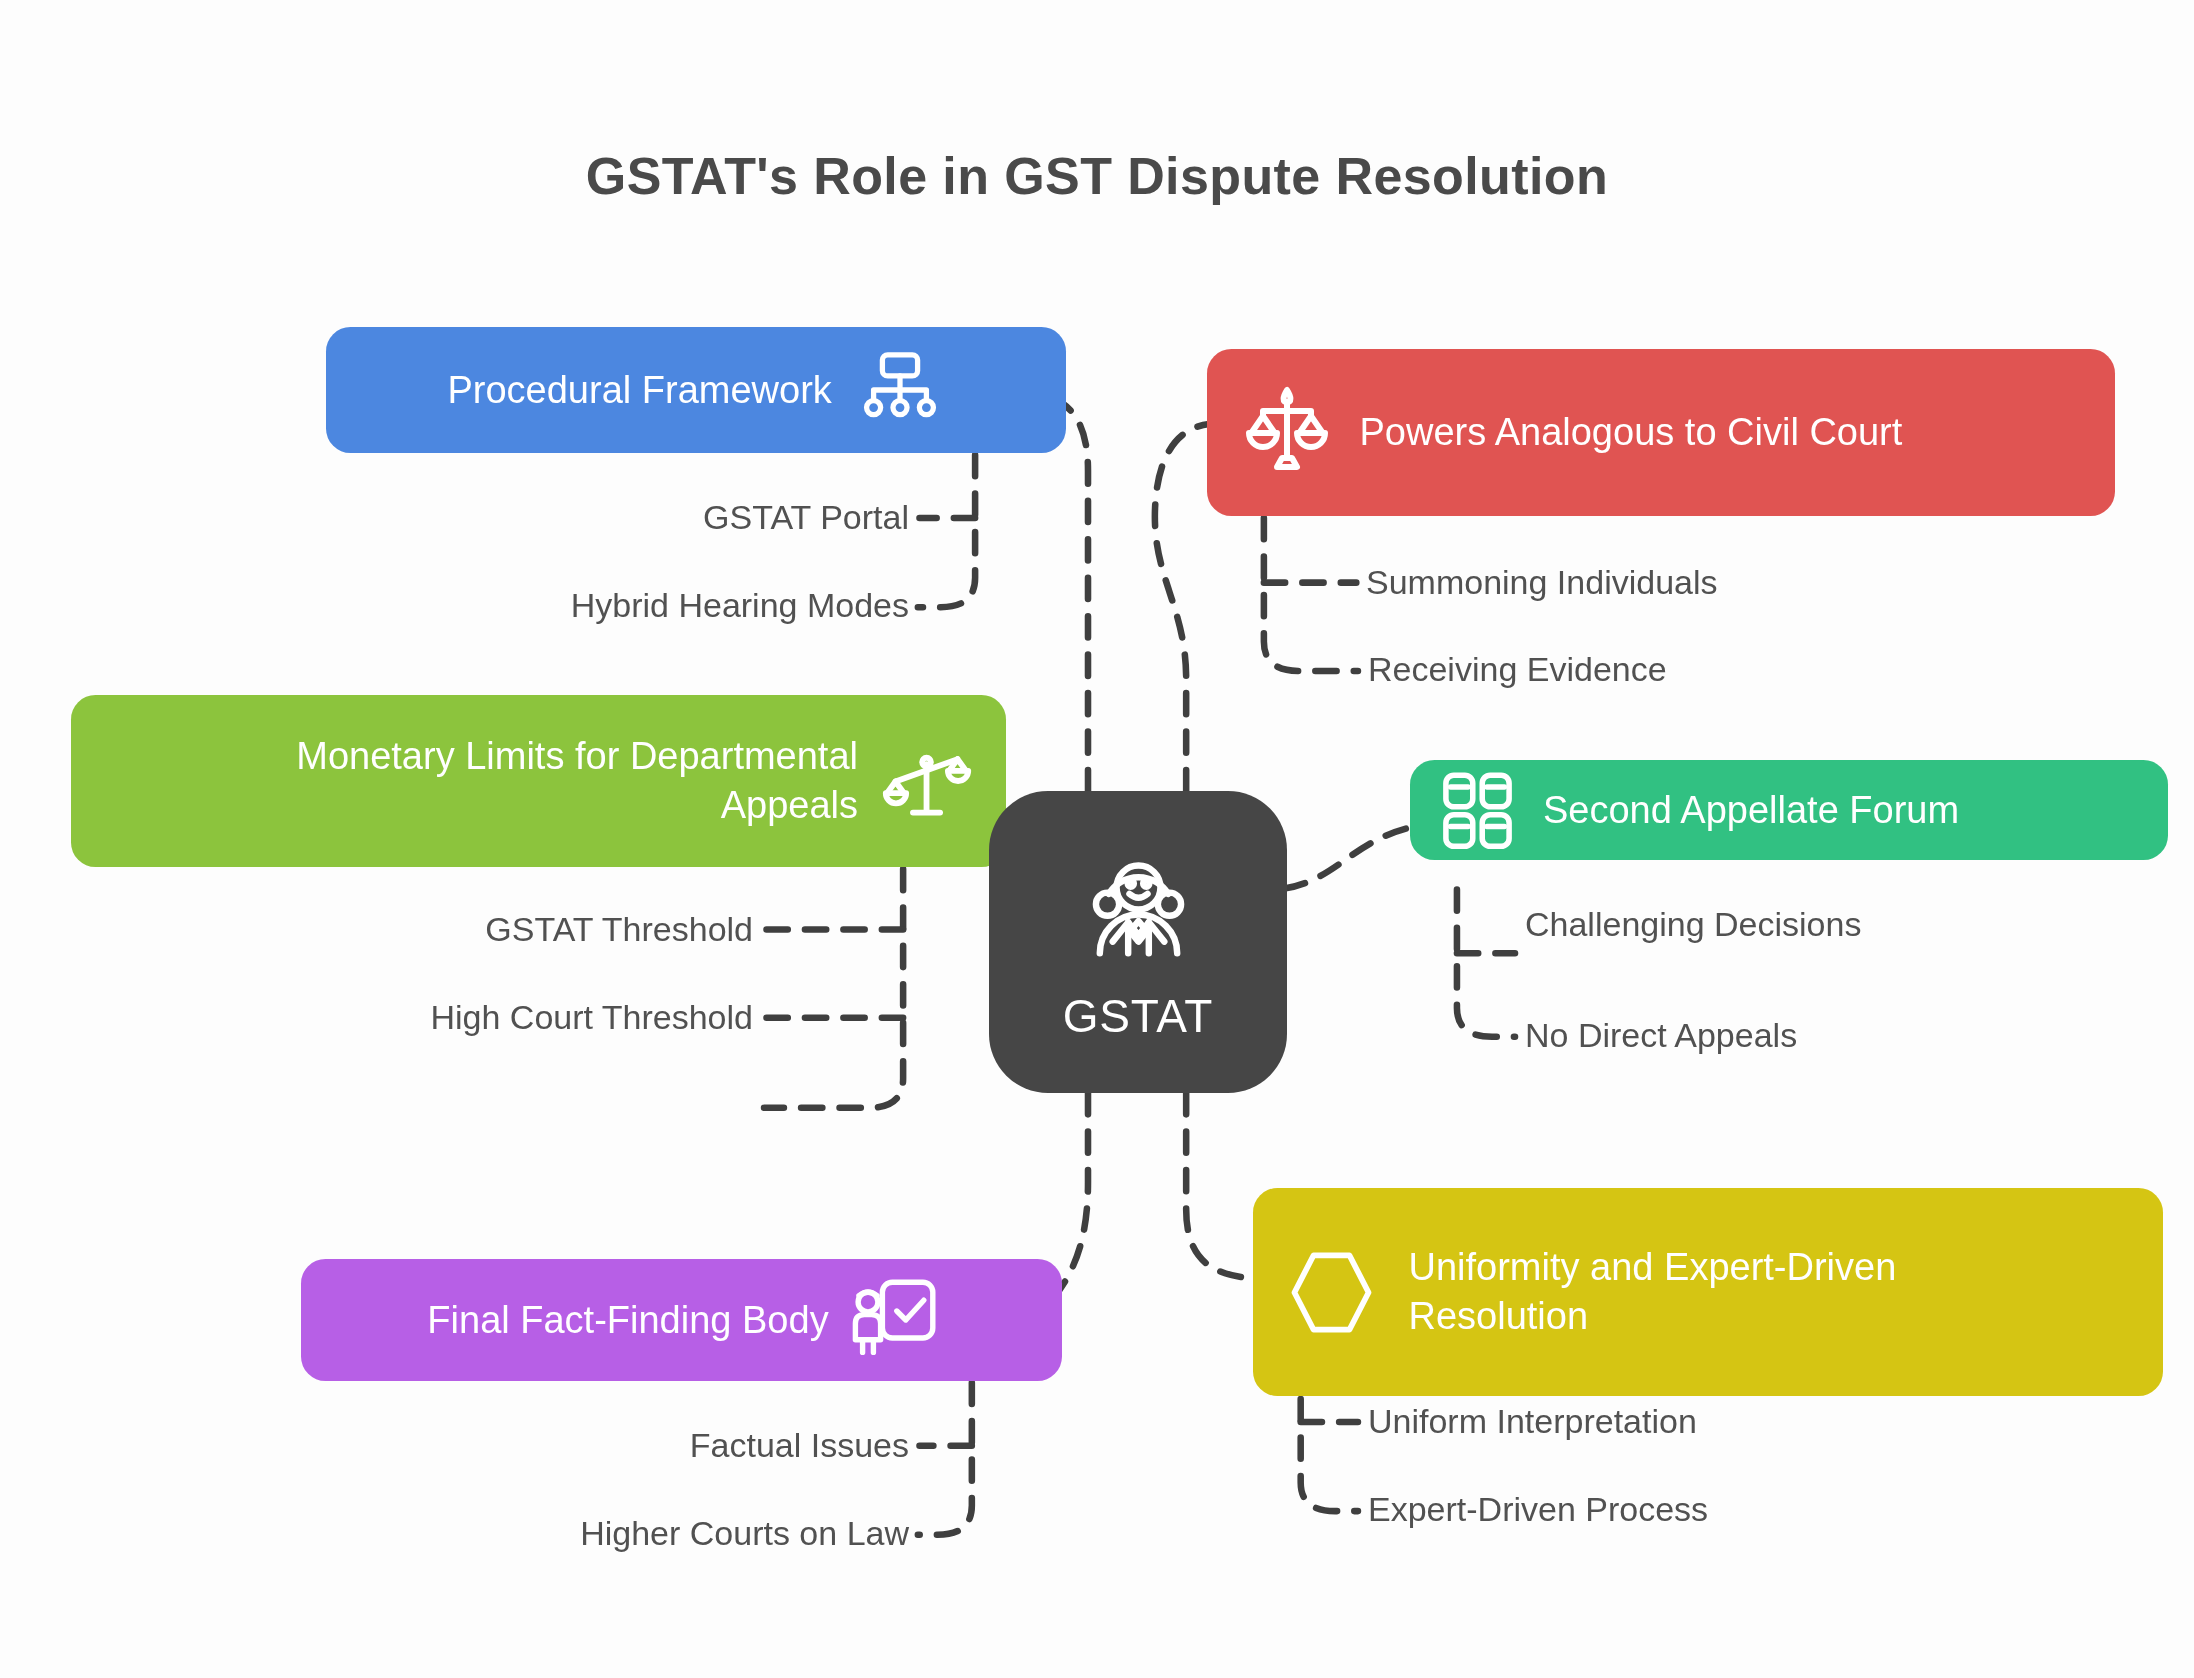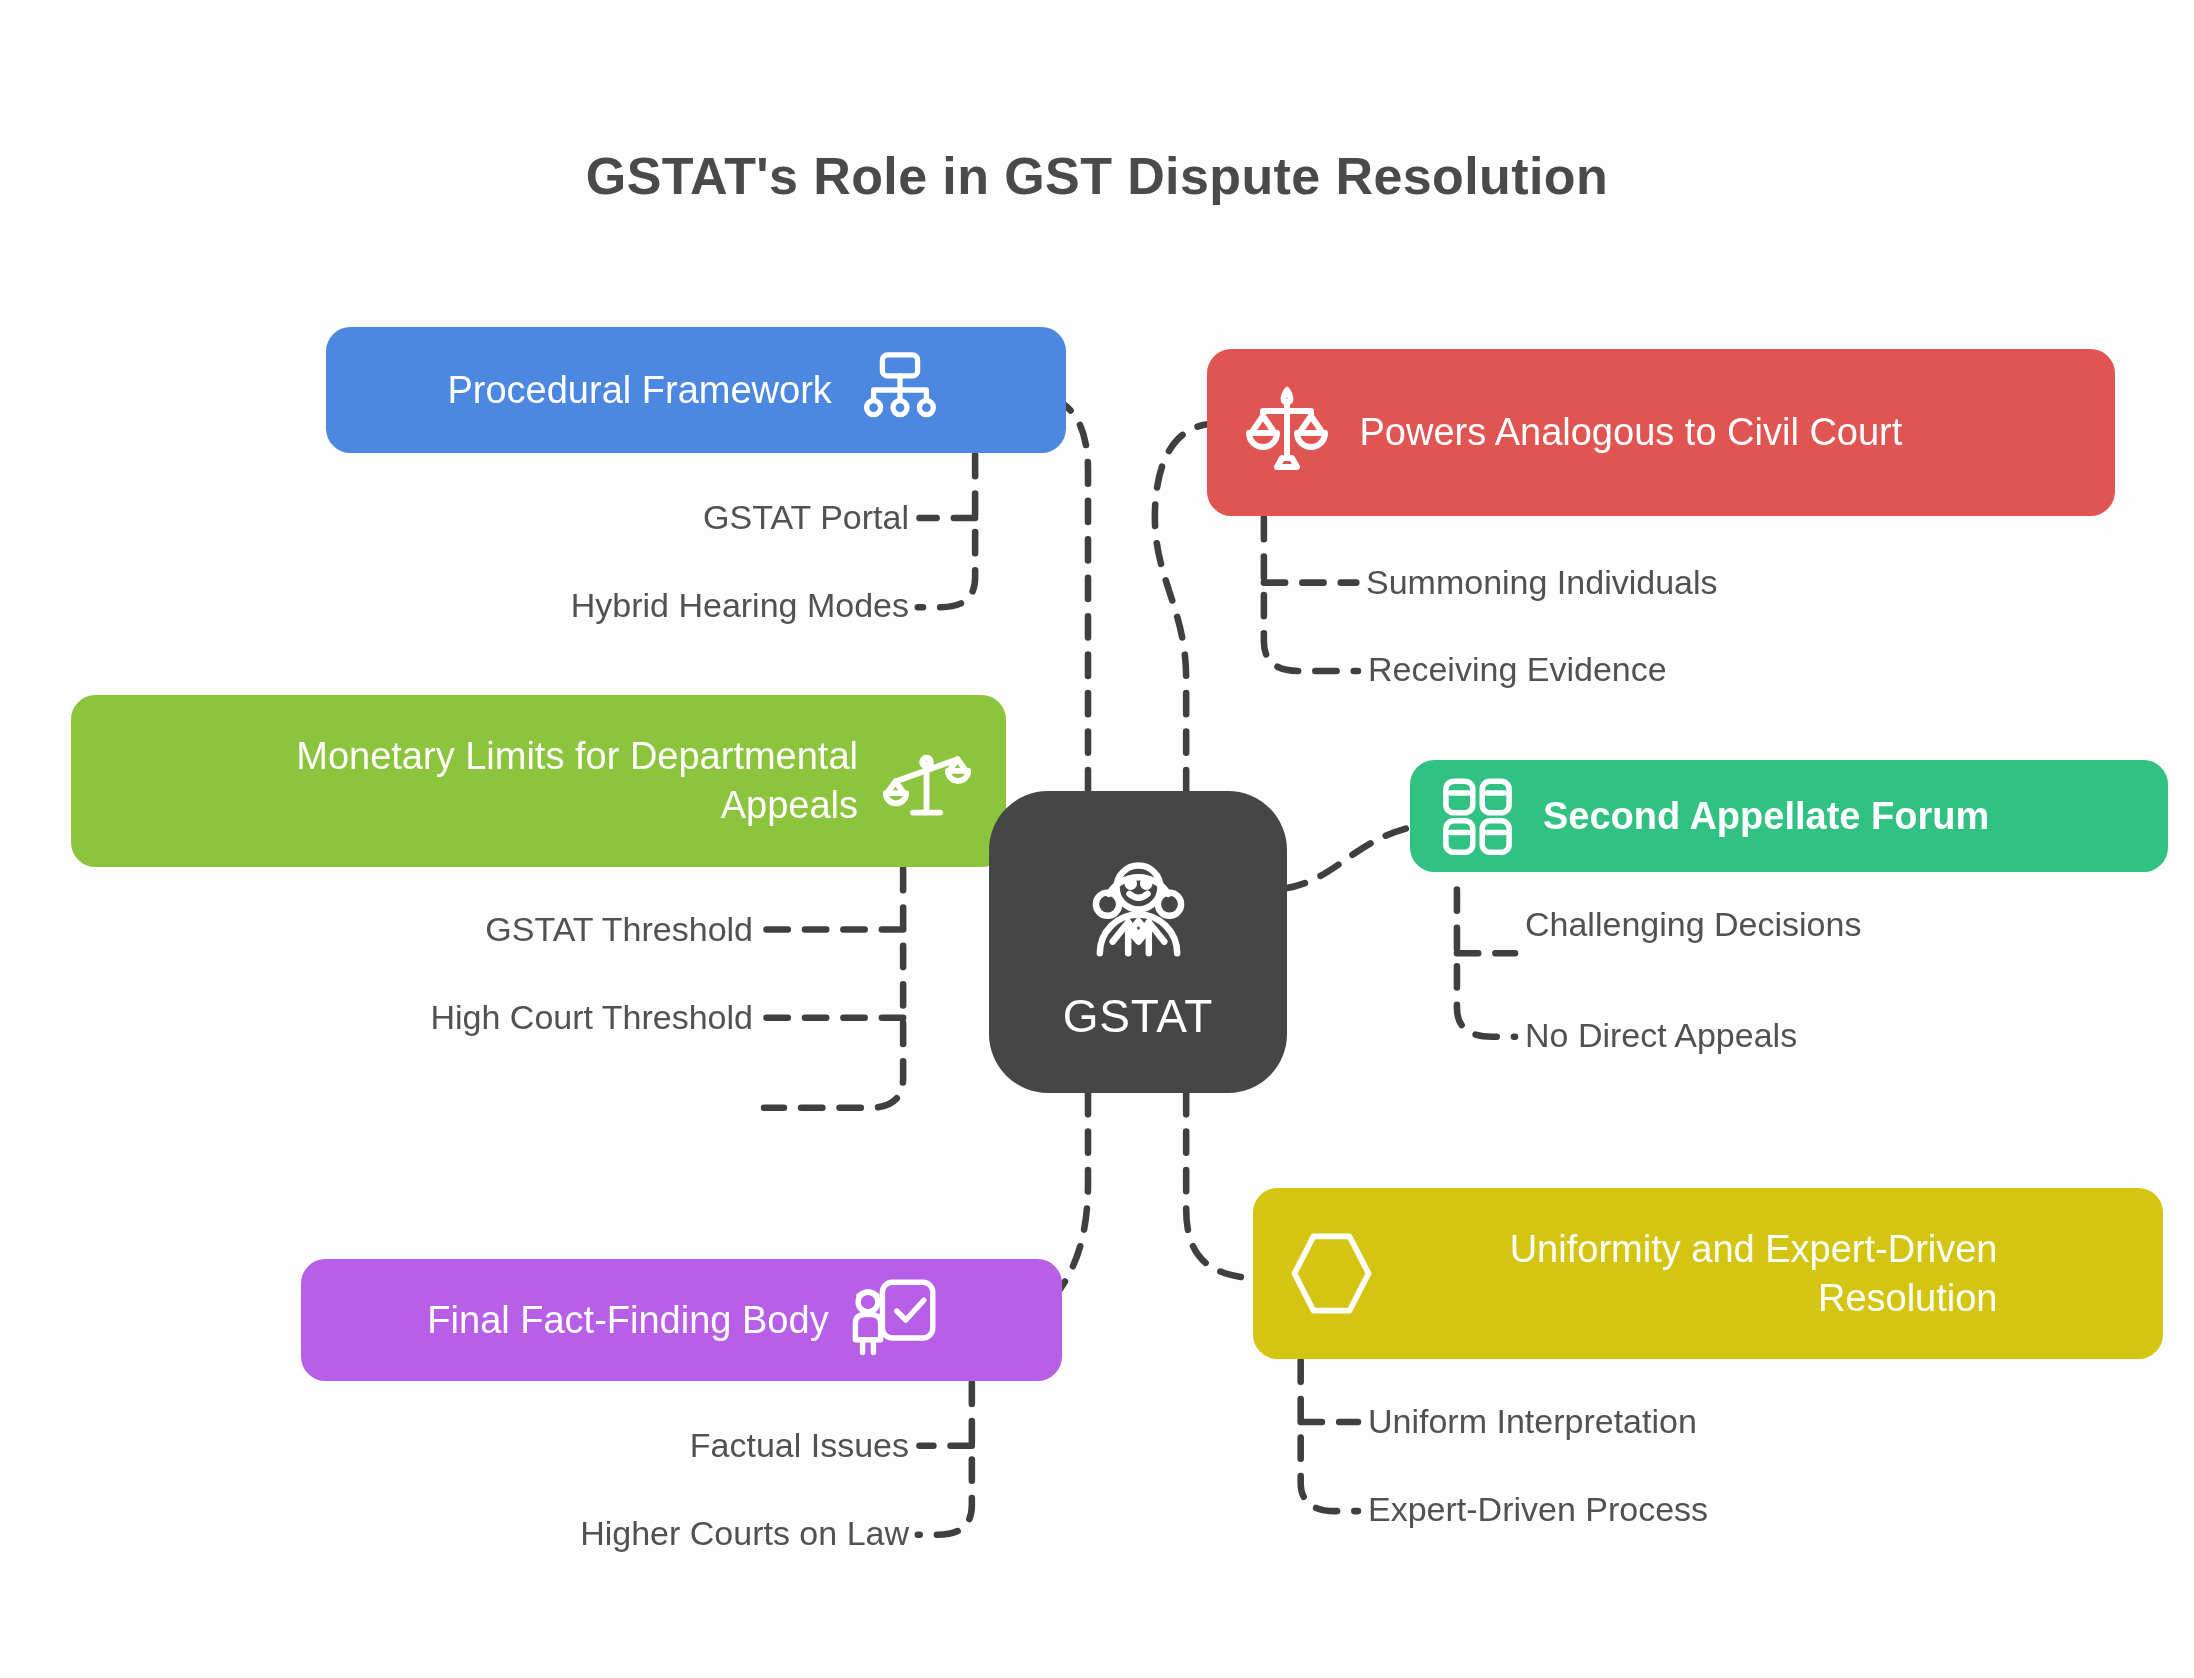--- a/index.html
+++ b/index.html
@@ -17,23 +17,23 @@
     position:absolute;display:flex;align-items:center;color:#ffffff;
     font-size:38px;font-weight:500;line-height:1.28;border-radius:24.5px;
   }
   .branch .icon{flex:0 0 auto;display:block;}
   .branch .icon svg{display:block;}
   .icon svg *{fill:none;stroke:#ffffff;stroke-linecap:round;stroke-linejoin:round;}
   #b-blue  {left:326px; top:327px; width:707px; height:126px; justify-content:center; gap:24.5px; padding:0 16.4px;}
   #b-red   {left:1207px;top:349px; width:878px;height:167px; gap:23px; padding-left:29.5px;}
   #b-green {left:71px;  top:695px; width:905px;height:172px; justify-content:flex-end; gap:21px; padding-right:29.5px;}
   #b-green .label{width:646px;text-align:right;}
-  #b-teal  {left:1410px;top:760px; width:730px; height:112px; gap:26px; padding-left:28px;font-weight:bold;}
+  #b-teal  {left:1410px;top:760px; width:730px; height:100px; gap:26px; padding-left:28px;}
   #b-purple{left:301px; top:1259px;width:731px; height:122px; justify-content:center; gap:21px; padding:0 13px;}
-  #b-yellow{left:1253px;top:1188px;width:879px;height:171px; gap:29.5px; padding-left:31px;text-align:right;}
+  #b-yellow{left:1253px;top:1188px;width:879px;height:208px; gap:29.5px; padding-left:31px;}
   #b-yellow .label{width:589px;}
   .center-node{
     position:absolute;left:989px;top:791px;width:298px;height:302px;border-radius:59px;
     display:flex;flex-direction:column;align-items:center;justify-content:center;gap:16.4px;color:#fff;
   }
   .center-label{font-size:46px;font-weight:400;letter-spacing:0.8px;}
   .leaf{
     position:absolute;transform:translateY(-50%);white-space:nowrap;
     font-size:34px;color:#515151;font-weight:400;
   }

